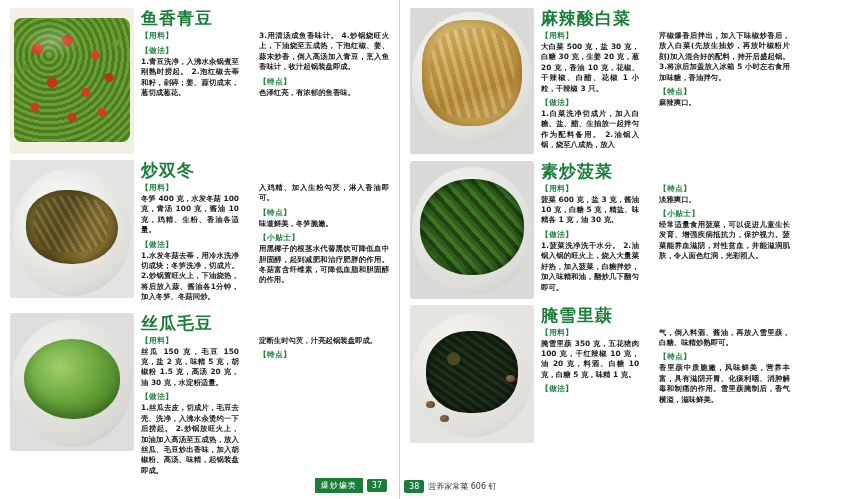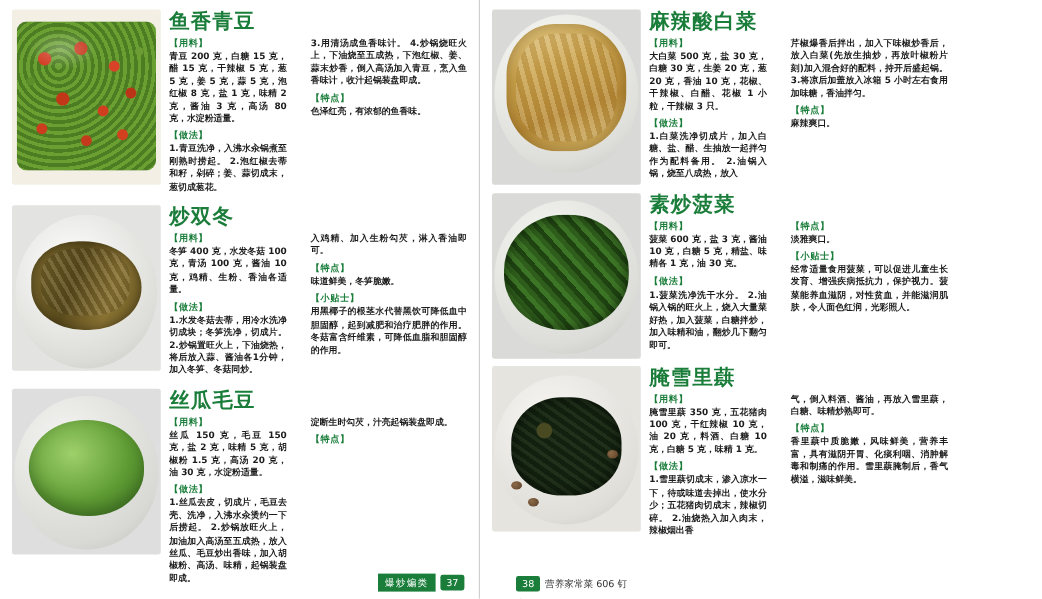--- a/index.html
+++ b/index.html
@@ -96,21 +96,21 @@
   .footer {
     position: absolute;
     bottom: 6px;
     font-size: 8px;
     color: #333;
     display: flex;
     align-items: center;
     gap: 4px;
   }
   .footer.left { right: 12px; padding-left: 40px; }
-  .footer.right { left: 30px; }
+  .footer.right { left: 4px; }
   .foot-label {
     background: #1a7d3a;
     color: #fff;
     padding: 2px 6px;
     font-size: 8px;
     letter-spacing: 1px;
   }
   .foot-num {
     background: #1a7d3a;
     color: #fff;
@@ -256,21 +256,20 @@
           <div class="dish"></div>
           <div class="sheen"></div>
         </div>
       </div>
       <div class="content">
         <div class="title">鱼香青豆</div>
         <div class="cols">
           <div class="col c1">
             <div class="seg">
               <span class="label">【用料】</span>
-              <span class="body">青豆 200 克，白糖 15 克，醋 15 克，干辣椒 5 克，葱 5 克，姜 5 克，蒜 5 克，泡红椒 8 克，盐 1 克，味精 2 克，酱油 3 克，高汤 80 克，水淀粉适量。</span>
             </div>
             <div class="seg">
               <span class="label">【做法】</span>
               <span class="body">1.青豆洗净，入沸水汆锅煮至刚熟时捞起。
 2.泡红椒去蒂和籽，剁碎；姜、蒜切成末，葱切成葱花。</span>
             </div>
           </div>
           <div class="col c3">
             <div class="seg">
               <span class="body">3.用清汤成鱼香味计。
@@ -449,22 +448,20 @@
       <div class="content">
         <div class="title">腌雪里蕻</div>
         <div class="cols">
           <div class="col c1">
             <div class="seg">
               <span class="label">【用料】</span>
               <span class="body">腌雪里蕻 350 克，五花猪肉 100 克，干红辣椒 10 克，油 20 克，料酒、白糖 10 克，白糖 5 克，味精 1 克。</span>
             </div>
             <div class="seg">
               <span class="label">【做法】</span>
-              <span class="body">1.雪里蕻切成末，渗入凉水一下，待或味道去掉出，使水分少；五花猪肉切成末，辣椒切碎。
-2.油烧热入加入肉末，辣椒烟出香</span>
             </div>
           </div>
           <div class="col c3">
             <div class="seg">
               <span class="body">气，倒入料酒、酱油，再放入雪里蕻，白糖、味精炒熟即可。</span>
             </div>
             <div class="seg">
               <span class="label">【特点】</span>
               <span class="body">香里蕻中质脆嫩，风味鲜美，营养丰富，具有滋阴开胃、化痰利咽、消肿解毒和制痛的作用。雪里蕻腌制后，香气横溢，滋味鲜美。</span>
             </div>

